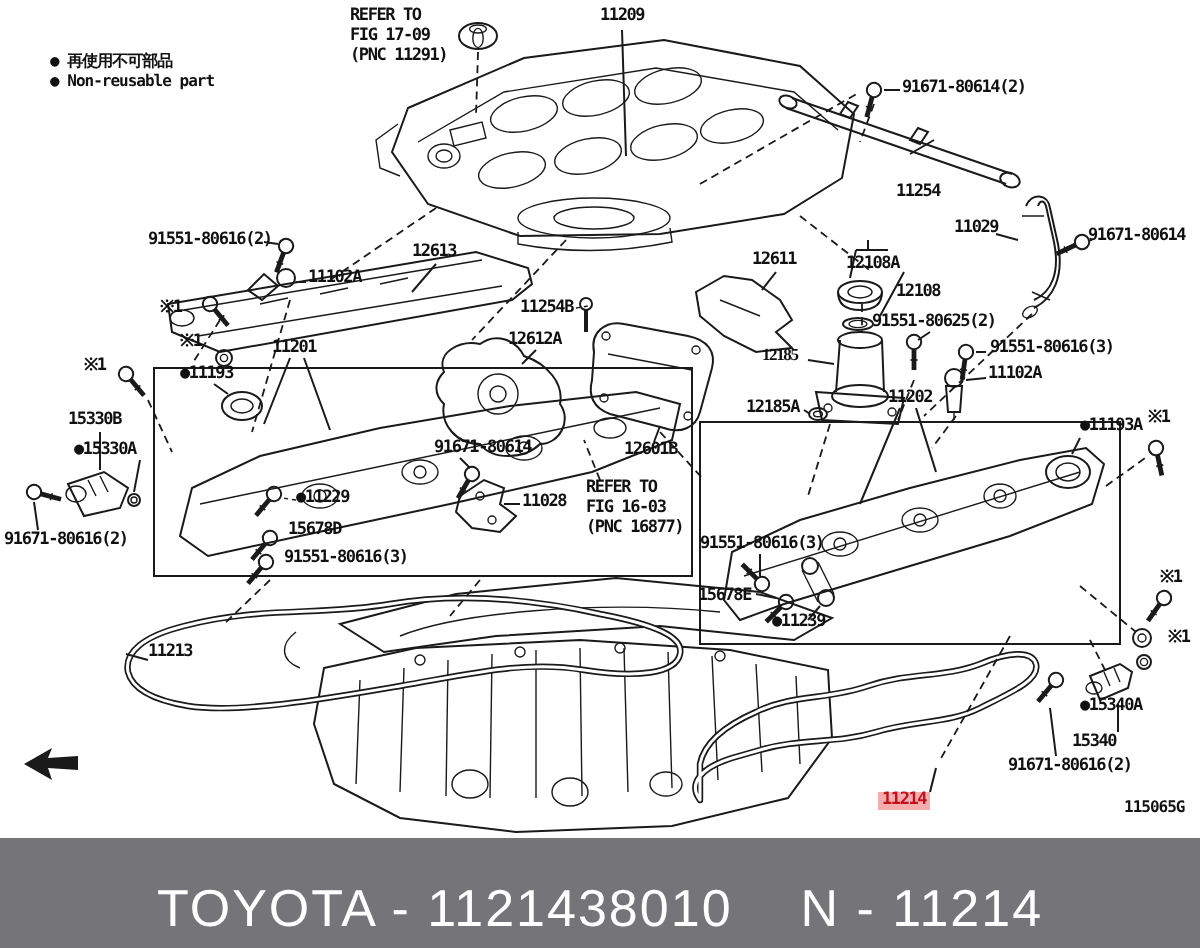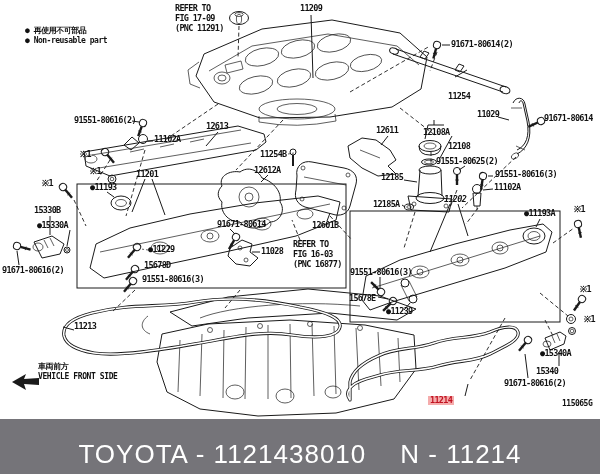--- a/index.html
+++ b/index.html
@@ -293,27 +293,27 @@
       <div class="plabel" style="left: 477px; top: 110px;">11029</div>
       <div class="plabel" style="left: 544px; top: 114px;">91671-80614</div>
       <div class="plabel" style="left: 206px; top: 122px;">12613</div>
       <div class="plabel" style="left: 376px; top: 126px;">12611</div>
       <div class="plabel" style="left: 423px; top: 128px; text-align: center;">12108A</div>
       <div class="plabel" style="left: 74px; top: 116px;">91551-80616(2)</div>
       <div class="plabel" style="left: 154px; top: 135px;">11102A</div>
       <div class="plabel" style="left: 260px; top: 150px;">11254B</div>
       <div class="plabel" style="left: 254px; top: 166px; text-align: center;">12612A</div>
       <div class="plabel" style="left: 436px; top: 157px;">91551-80625(2)</div>
-      <div class="plabel" style="left: 381px; top: 173px;">12185</div>
+      <div class="plabel" style="left: 381px; top: 173px; font-family: Liberation Serif, serif;">12185</div>
       <div class="plabel" style="left: 495px; top: 170px;">91551-80616(3)</div>
       <div class="plabel" style="left: 494px; top: 183px;">11102A</div>
       <div class="plabel" style="left: 136px; top: 170px;">11201</div>
-      <div class="plabel" style="left: 444px; top: 195px; font-style: italic;">11202</div>
+      <div class="plabel" style="left: 444px; top: 195px;">11202</div>
       <div class="plabel" style="left: 373px; top: 200px;">12185A</div>
-      <div class="plabel" style="left: 524px; top: 209px; text-align: right;">●11193A</div>
+      <div class="plabel" style="left: 540px; top: 209px; text-align: right;">●11193A</div>
       <div class="plabel" style="left: 574px; top: 205px;">※1</div>
       <div class="plabel" style="left: 90px; top: 183px;">●11193</div>
       <div class="plabel" style="left: 80px; top: 150px;">※1</div>
       <div class="plabel" style="left: 90px; top: 167px;">※1</div>
       <div class="plabel" style="left: 42px; top: 179px;">※1</div>
       <div class="plabel" style="left: 34px; top: 206px;">15330B</div>
       <div class="plabel" style="left: 37px; top: 221px;">●15330A</div>
       <div class="plabel" style="left: 2px; top: 266px;">91671-80616(2)</div>
       <div class="plabel" style="left: 148px; top: 245px;">●11229</div>
       <div class="plabel" style="left: 144px; top: 261px;">15678D</div>
@@ -323,42 +323,38 @@
       <div class="plabel" style="left: 312px; top: 221px;">12601B</div>
       <div class="plabel" style="left: 350px; top: 268px;">91551-80616(3)</div>
       <div class="plabel" style="left: 349px; top: 294px;">15678E</div>
       <div class="plabel" style="left: 386px; top: 307px;">●11239</div>
       <div class="plabel" style="left: 42px; top: 322px; margin-left: 32px;">11213</div>
       <div class="plabel" style="left: 580px; top: 285px;">※1</div>
       <div class="plabel" style="left: 584px; top: 315px;">※1</div>
       <div class="plabel" style="left: 540px; top: 349px;">●15340A</div>
       <div class="plabel" style="left: 536px; top: 367px;">15340</div>
       <div class="plabel" style="left: 504px; top: 379px;">91671-80616(2)</div>
-      <div class="plabel hl" style="left: 428px; top: 396px;">11214</div>
+      <div class="plabel hl" style="left: 439px; top: 396px;">11214</div>
     </div>
 
 <div class="legend">
   <div>● 再使用不可部品</div>
   <div>● Non-reusable part</div>
 </div>
 
 <div class="refnote" style="left:175px;top:3px">REFER TO
 FIG 17-09
 (PNC 11291)</div>
 <div class="refnote" style="left:293px;top:239px">REFER TO
 FIG 16-03
 (PNC 16877)</div>
 
 <svg class="arrow" width="28" height="16">
   <polygon class="bk" points="0,8 14,0 12,5 27,4 27,11 12,10 14,16"></polygon>
 </svg>
-<div class="frontnote">
-  <div>車両前方</div>
-  <div>VEHICLE FRONT SIDE</div>
-</div>
 
 <div class="dcode">115065G</div>
 
 <div class="footer" style="background: rgb(117, 116, 121);">
   <span>TOYOTA - 1121438010</span>
   <span>N - 11214</span>
 </div>
 
 </div>
 

